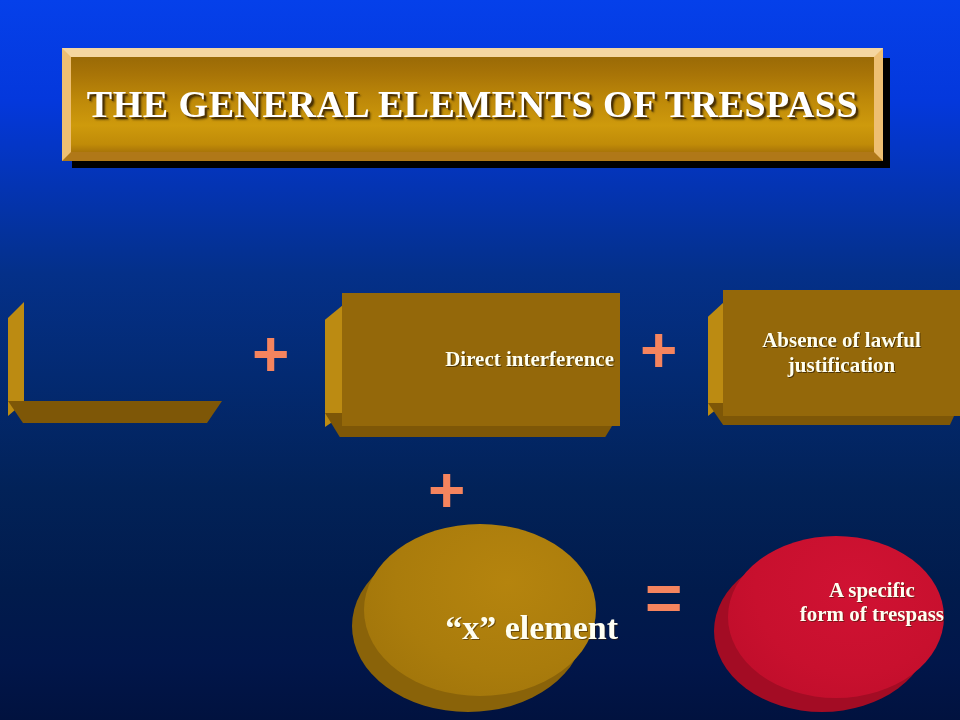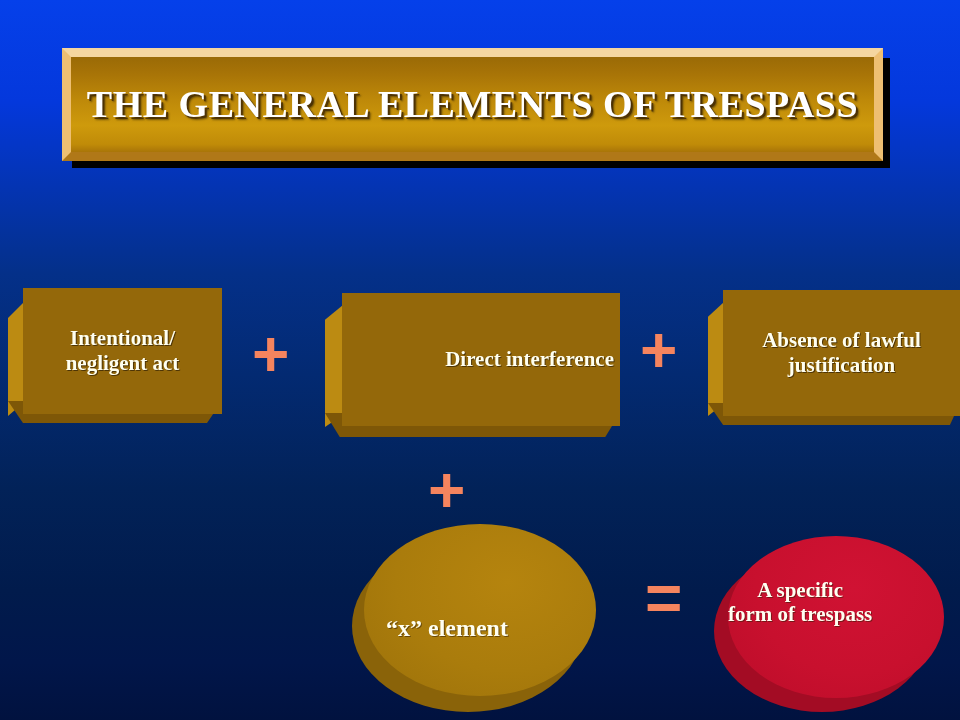--- a/index.html
+++ b/index.html
@@ -109,21 +109,21 @@
   .ellipse-wrap { position: absolute; }
   .ellipse-shadow {
     position: absolute;
     border-radius: 50%;
   }
   .ellipse-face {
     position: absolute;
     border-radius: 50%;
     display: flex;
     align-items: center;
-    justify-content: flex-start;
+    justify-content: flex-end;
   }
   .ellipse-label {
     color: #FFFFF2;
     font-weight: bold;
     text-align: center;
     line-height: 1.12;
     white-space: nowrap;
     text-shadow: 1px 1px 0 rgba(50,30,5,0.55);
   }
   .ellipse-label.wrap { white-space: pre-line; }
@@ -138,24 +138,20 @@
     <div class="title-text">THE GENERAL ELEMENTS OF TRESPASS</div>
   </div>
 
   <div class="box3d" style="left:8px; top:288px; width:214px; height:142px;">
     <div class="side" style="left:0px; top:14px; width:16px; height:114px;
                 clip-path: polygon(0 14%, 100% 0, 100% 88%, 0 100%);
                 background:#BC8B12;"></div>
     <div class="bottom" style="left:0px; top:113px; width:214px; height:22px;
                 clip-path: polygon(0 0, 100% 0, 93% 100%, 7% 100%);
                 background:#7E5707;"></div>
-    <div class="face" style="left:15px; top:0px; width:199px; height:126px;">
-      <span class="box-label" style="font-size:21px;">Intentional/
-negligent act</span>
-    </div>
   </div>
 
   <div class="op-plus" style="left:252px; top:322px; font-size:64px;">+</div>
 
   <div class="box3d" style="left:325px; top:293px; width:295px; height:148px;">
     <div class="side" style="left:0px; top:12px; width:18px; height:122px;
                 clip-path: polygon(0 12%, 100% 0, 100% 90%, 0 100%);
                 background:#BC8B12;"></div>
     <div class="bottom" style="left:0px; top:120px; width:295px; height:24px;
                 clip-path: polygon(0 0, 100% 0, 95% 100%, 5% 100%);
@@ -179,21 +175,21 @@
 justification</span>
     </div>
   </div>
 
   <div class="op-plus" style="left:428px; top:458px; font-size:64px;">+</div>
 
   <div class="ellipse-wrap" style="left:352px; top:524px; width:260px; height:196px;">
     <div class="ellipse-shadow" style="left:0px; top:16px; width:232px; height:172px; background:#8A6309;"></div>
     <div class="ellipse-face" style="left:12px; top:0px; width:232px; height:172px;
                 background: radial-gradient(ellipse at 62% 34%, #B5840E 0%, #AA7C0C 55%, #9C710A 100%);">
-      <span class="ellipse-label" style="font-size:24px; position:relative; left:22px; top:18px;">“x” element</span>
+      <span class="ellipse-label" style="font-size:34px; position:relative; left:22px; top:18px;">“x” element</span>
     </div>
   </div>
 
   <div class="op-equals" style="left:645px; top:566px; font-size:64px;">=</div>
 
   <div class="ellipse-wrap" style="left:714px; top:536px; width:250px; height:184px;">
     <div class="ellipse-shadow" style="left:0px; top:14px; width:216px; height:162px; background:#A30C24;"></div>
     <div class="ellipse-face" style="left:14px; top:0px; width:216px; height:162px;
                 background: radial-gradient(ellipse at 58% 32%, #D01233 0%, #C8102E 55%, #BB0C29 100%);">
       <span class="ellipse-label wrap" style="font-size:21px; position:relative; top:-14px;">A specific

